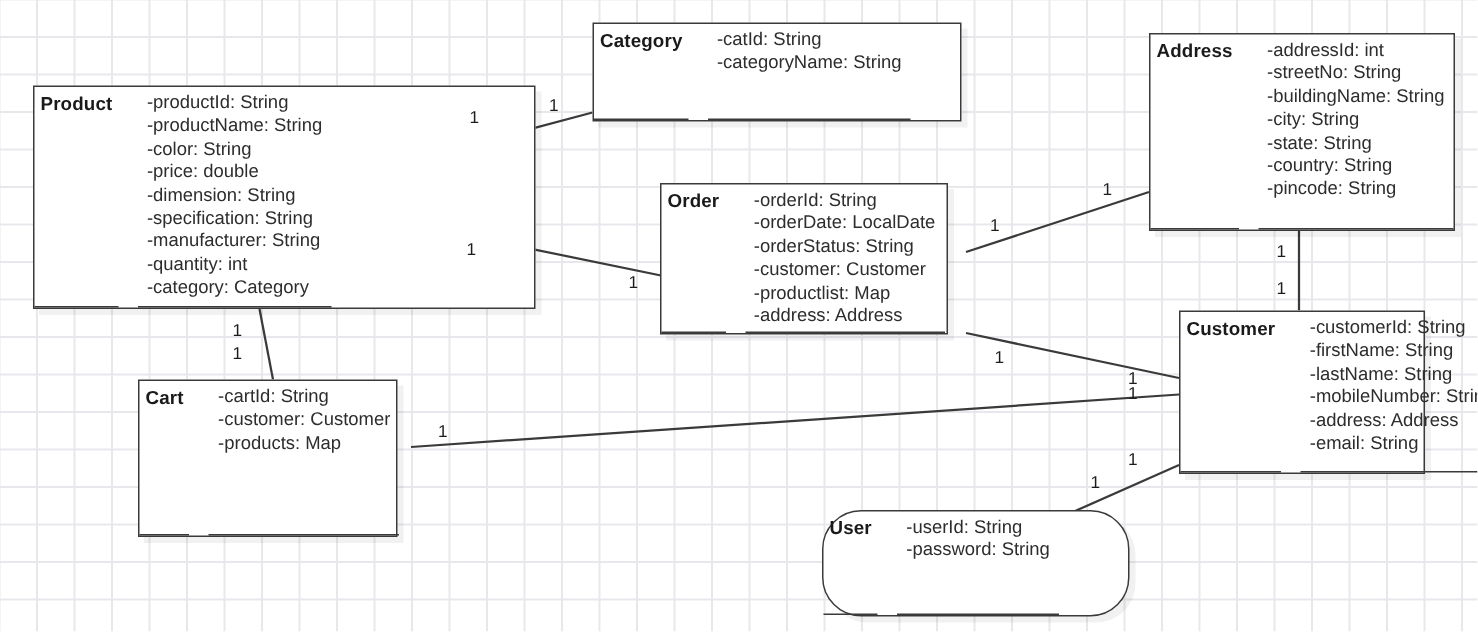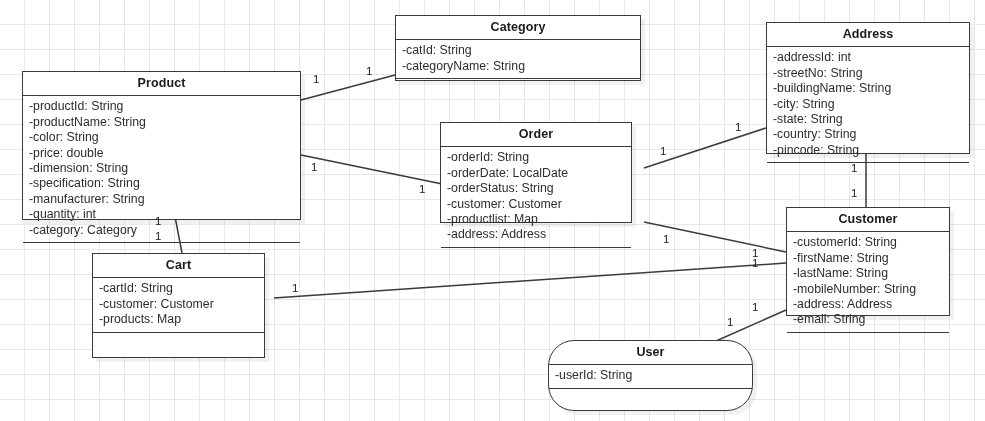--- a/index.html
+++ b/index.html
@@ -28,22 +28,23 @@
     height: 421px;
     pointer-events: none;
   }
   .uml-class {
     position: absolute;
     background: #ffffff;
     border: 1.4px solid #3a3a3a;
     box-shadow: 4px 4px 0 rgba(0,0,0,0.055);
     box-sizing: border-box;
     display: flex;
-    flex-direction: column;
+    flex-direction: row;
     z-index: 2;
+    gap: 13px;
   }
   .class-title {
     text-align: center;
     font-weight: bold;
     font-size: 12.5px;
     color: #1a1a1a;
     padding: 4px 4px 5px 4px;
     border-bottom: 1.4px solid #3a3a3a;
     line-height: 1.15;
     letter-spacing: 0.1px;
@@ -82,21 +83,21 @@
       <line x1="301" y1="155" x2="452" y2="186" stroke="#3a3a3a" stroke-width="1.5"></line>
       <line x1="173" y1="206" x2="182" y2="253" stroke="#3a3a3a" stroke-width="1.5"></line>
       <line x1="644" y1="168" x2="766" y2="128" stroke="#3a3a3a" stroke-width="1.5"></line>
       <line x1="866" y1="142" x2="866" y2="207" stroke="#3a3a3a" stroke-width="1.5"></line>
       <line x1="644" y1="222" x2="786" y2="252" stroke="#3a3a3a" stroke-width="1.5"></line>
       <line x1="274" y1="298" x2="786" y2="263" stroke="#3a3a3a" stroke-width="1.5"></line>
       <line x1="786" y1="310" x2="707" y2="345" stroke="#3a3a3a" stroke-width="1.5"></line>
     </svg>
 
   <div id="class-layer">
-      <div class="uml-class" style="left: 22px; top: 71px; width: 279px; height: 149px;">
+      <div class="uml-class" style="left: 22px; top: 57px; width: 335px; height: 149px;">
         <div class="class-title">Product</div>
         <div class="class-attrs">
           <div class="attr-row">-productId: String</div>
           <div class="attr-row">-productName: String</div>
           <div class="attr-row">-color: String</div>
           <div class="attr-row">-price: double</div>
           <div class="attr-row">-dimension: String</div>
           <div class="attr-row">-specification: String</div>
           <div class="attr-row">-manufacturer: String</div>
           <div class="attr-row">-quantity: int</div>
@@ -155,20 +156,21 @@
           <div class="attr-row">-cartId: String</div>
           <div class="attr-row">-customer: Customer</div>
           <div class="attr-row">-products: Map</div>
         </div>
         <div class="class-methods"></div>
       </div>
       <div class="uml-class" style="left: 548px; top: 340px; width: 205px; height: 71px; border-radius: 26px;">
         <div class="class-title">User</div>
         <div class="class-attrs">
           <div class="attr-row">-userId: String</div>
+          <div class="attr-row">-password: String</div>
         </div>
         <div class="class-methods"></div>
       </div>
     </div>
   <div id="label-layer">
       <div class="mult-label" style="left: 313px; top: 74px;">1</div>
       <div class="mult-label" style="left: 366px; top: 66px;">1</div>
       <div class="mult-label" style="left: 311px; top: 162px;">1</div>
       <div class="mult-label" style="left: 419px; top: 184px;">1</div>
       <div class="mult-label" style="left: 155px; top: 216px;">1</div>

